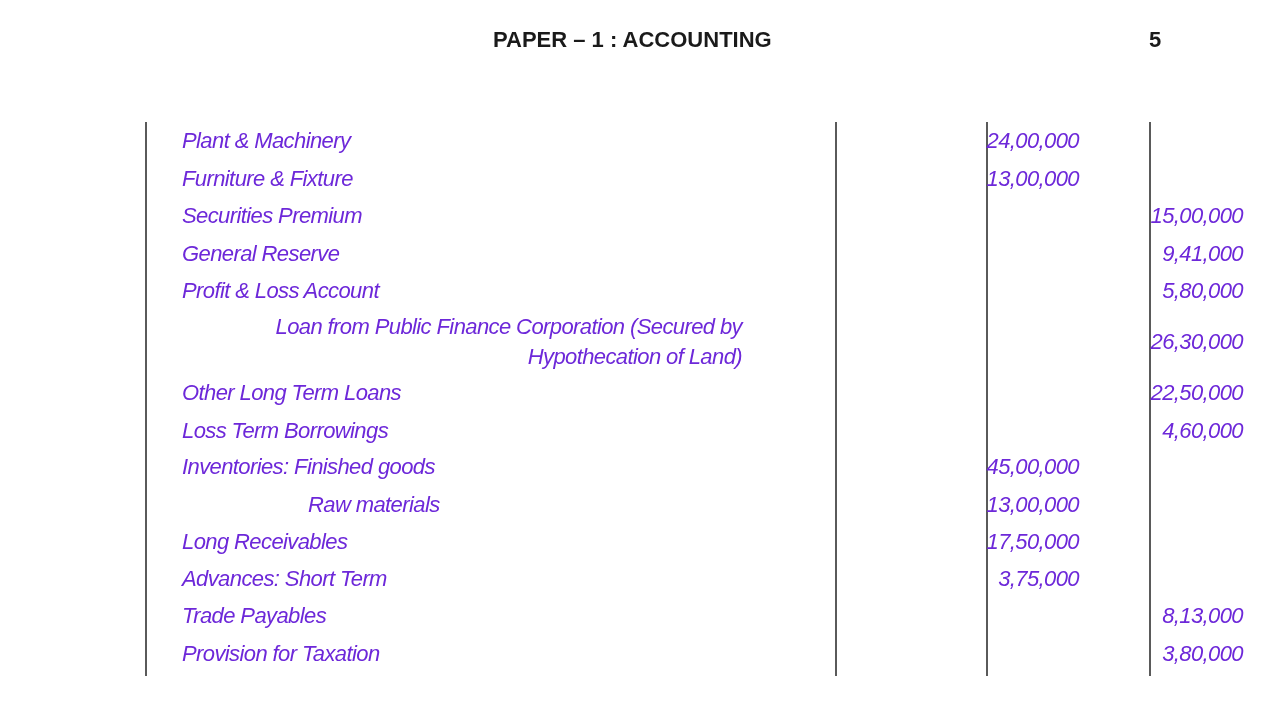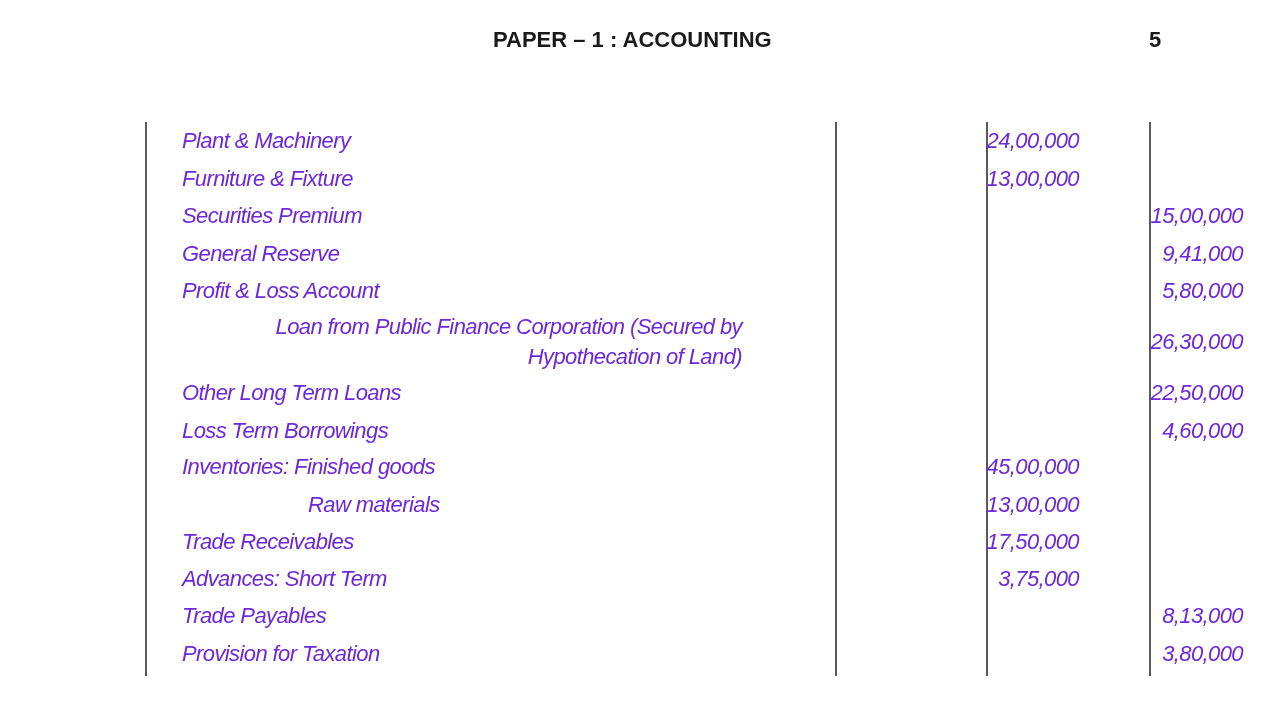--- a/index.html
+++ b/index.html
@@ -160,21 +160,21 @@
     <span class="label">Inventories: Finished goods</span>
     <span class="amt1">45,00,000</span>
     <span class="amt2"></span>
   </div>
   <div class="row" style="top:368px;">
     <span class="label indent">Raw materials</span>
     <span class="amt1">13,00,000</span>
     <span class="amt2"></span>
   </div>
   <div class="row" style="top:405px;">
-    <span class="label">Trade Receivables</span>
+    <span class="label">Long Receivables</span>
     <span class="amt1">17,50,000</span>
     <span class="amt2"></span>
   </div>
   <div class="row" style="top:442px;">
     <span class="label">Advances: Short Term</span>
     <span class="amt1">3,75,000</span>
     <span class="amt2"></span>
   </div>
   <div class="row" style="top:479px;">
     <span class="label">Trade Payables</span>

